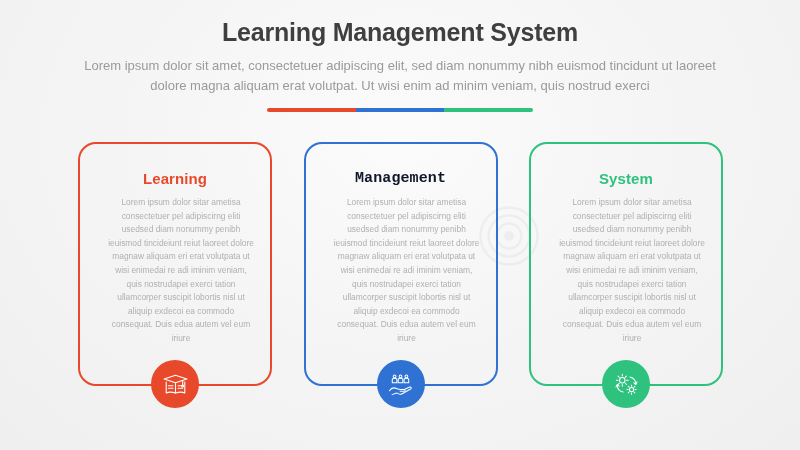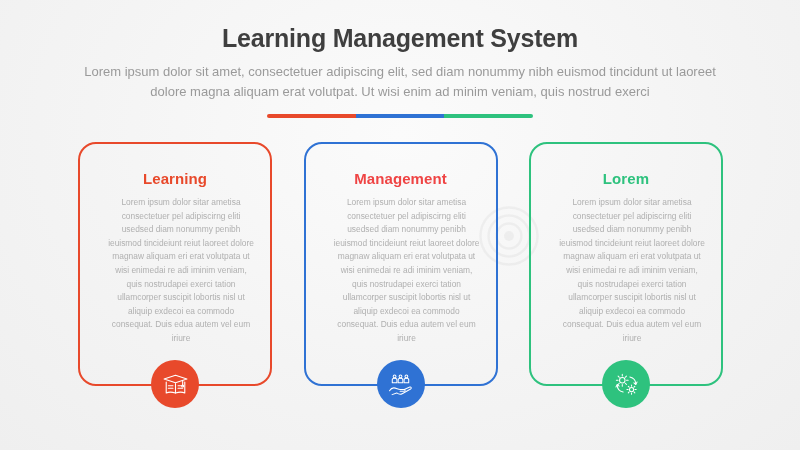--- a/index.html
+++ b/index.html
@@ -12,21 +12,21 @@
 
   body {
     font-family: "Liberation Sans", sans-serif;
     background:
       radial-gradient(ellipse at 50% 30%, #fbfbfb 0%, #f4f4f4 55%, #efefef 100%);
     position: relative;
   }
 
   
   .header {
-    padding-top: 24px;
+    padding-top: 18px;
     text-align: center;
   }
 
   .page-title {
     font-size: 25px;
     font-weight: bold;
     color: #3f3f3f;
     letter-spacing: -0.2px;
     line-height: 1.15;
   }
@@ -164,40 +164,40 @@
           <path d="M15 35 H26"></path>
           <path d="M15 41 H26"></path>
           <path d="M38 35 H49"></path>
           <path d="M38 41 H49"></path>
         </svg>
       </span>
     </div>
   </div>
 
   <div class="card" id="card-1" style="border-color: rgb(47, 114, 212);">
-    <div class="card-title" style="color: #ef4444;">Management</div>
+    <div class="card-title" style="color: #0f172a; font-family: Liberation Mono, monospace;">Management</div>
     <div class="card-body">Lorem ipsum dolor sitar ametisa consectetuer pel adipiscirng eliti usedsed diam nonummy penibh ieuismod tincideiunt reiut laoreet dolore magnaw aliquam eri erat volutpata ut wisi enimedai re adi iminim veniam, quis nostrudapei exerci tation ullamcorper suscipit lobortis nisl ut aliquip exdecoi ea commodo consequat. Duis edua autem vel eum iriure</div>
     <div class="icon-badge" id="badge-1" style="background: rgb(47, 114, 212);">
       <span>
         <svg viewBox="0 0 64 64" fill="none" stroke="#ffffff" stroke-width="2.4" stroke-linecap="round" stroke-linejoin="round" aria-hidden="true">
           <circle cx="18" cy="13" r="3.3"></circle>
           <path d="M12.5 28 V20.5 C12.5 18.2 14.6 17 18 17 C21.4 17 23.5 18.2 23.5 20.5 V28 Z"></path>
           <circle cx="32" cy="13" r="3.3"></circle>
           <path d="M26.5 28 V20.5 C26.5 18.2 28.6 17 32 17 C35.4 17 37.5 18.2 37.5 20.5 V28 Z"></path>
           <circle cx="46" cy="13" r="3.3"></circle>
           <path d="M40.5 28 V20.5 C40.5 18.2 42.6 17 46 17 C49.4 17 51.5 18.2 51.5 20.5 V28 Z"></path>
           <path d="M6 47 C6 47 10 40 16 40 C22 40 26 44 31 44 L41 44 C43.5 44 43.5 48 41 48 L31 48"></path>
           <path d="M41 44 L54 38 C57 36.8 59 41 56 42.8 L36 54 C32 56.2 27 55 23 52 L12 56"></path>
         </svg>
       </span>
     </div>
   </div>
 
   <div class="card" id="card-2" style="border-color: rgb(46, 194, 126);">
-    <div class="card-title" style="color: rgb(46, 194, 126);">Lorem</div>
+    <div class="card-title" style="color: rgb(46, 194, 126);">System</div>
     <div class="card-body">Lorem ipsum dolor sitar ametisa consectetuer pel adipiscirng eliti usedsed diam nonummy penibh ieuismod tincideiunt reiut laoreet dolore magnaw aliquam eri erat volutpata ut wisi enimedai re adi iminim veniam, quis nostrudapei exerci tation ullamcorper suscipit lobortis nisl ut aliquip exdecoi ea commodo consequat. Duis edua autem vel eum iriure</div>
     <div class="icon-badge" id="badge-2" style="background: rgb(46, 194, 126);">
       <span>
         <svg viewBox="0 0 64 64" fill="none" stroke="#ffffff" stroke-width="2.4" stroke-linecap="round" stroke-linejoin="round" aria-hidden="true">
           <g>
             <circle cx="22" cy="22" r="6.5"></circle>
             <path d="M22 8 L22 12 M22 32 L22 36 M8 22 L12 22 M32 22 L36 22
                      M12.1 12.1 L15 15 M29 29 L31.9 31.9
                      M31.9 12.1 L29 15 M15 29 L12.1 31.9"></path>
           </g>

